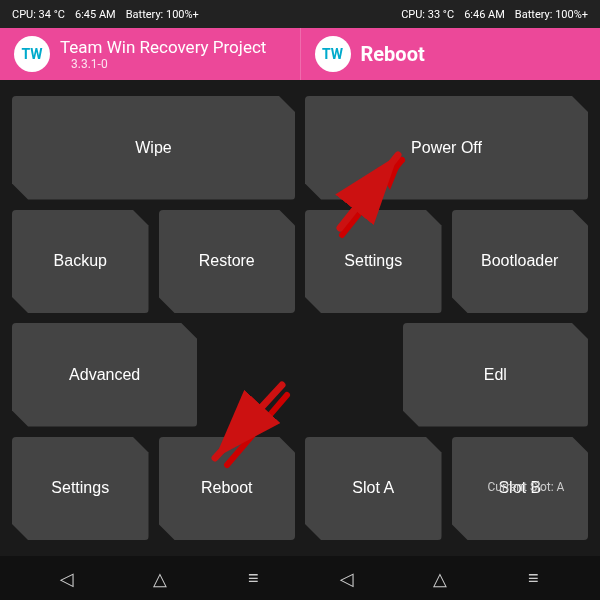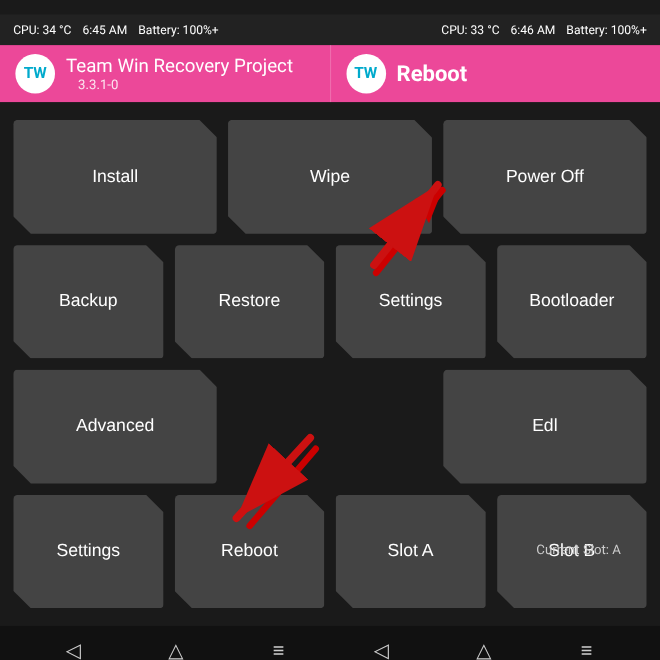--- a/index.html
+++ b/index.html
@@ -13,21 +13,20 @@
     }
 
     
     .status-bar {
       display: flex;
       justify-content: space-between;
       align-items: center;
       background: #222;
       padding: 4px 12px;
       height: 28px;
-      margin-top: 13px;
     }
     .status-group {
       display: flex;
       gap: 10px;
       align-items: center;
     }
     .status-text {
       color: #fff;
       font-size: 11px;
     }
@@ -227,21 +226,20 @@
         <polygon points="0 0, 10 3.5, 0 7" fill="#cc1111"></polygon>
       </marker>
     </defs>
 
     <line x1="340" y1="148" x2="398" y2="75" stroke="#cc1111" stroke-width="7" stroke-linecap="round" marker-end="url(#arrowhead-up)"></line>
 
     <line x1="282" y1="305" x2="215" y2="378" stroke="#cc1111" stroke-width="7" stroke-linecap="round" marker-end="url(#arrowhead-down)"></line>
   </svg>
 
   <div class="btn-row">
-    <button class="twrp-btn">Install</button>
     <button class="twrp-btn">Wipe</button>
     <button class="twrp-btn">Power Off</button>
   </div>
 
   <div class="btn-row">
     <button class="twrp-btn">Backup</button>
     <button class="twrp-btn">Restore</button>
     <button class="twrp-btn">Settings</button>
     <button class="twrp-btn">Bootloader</button>
   </div>

